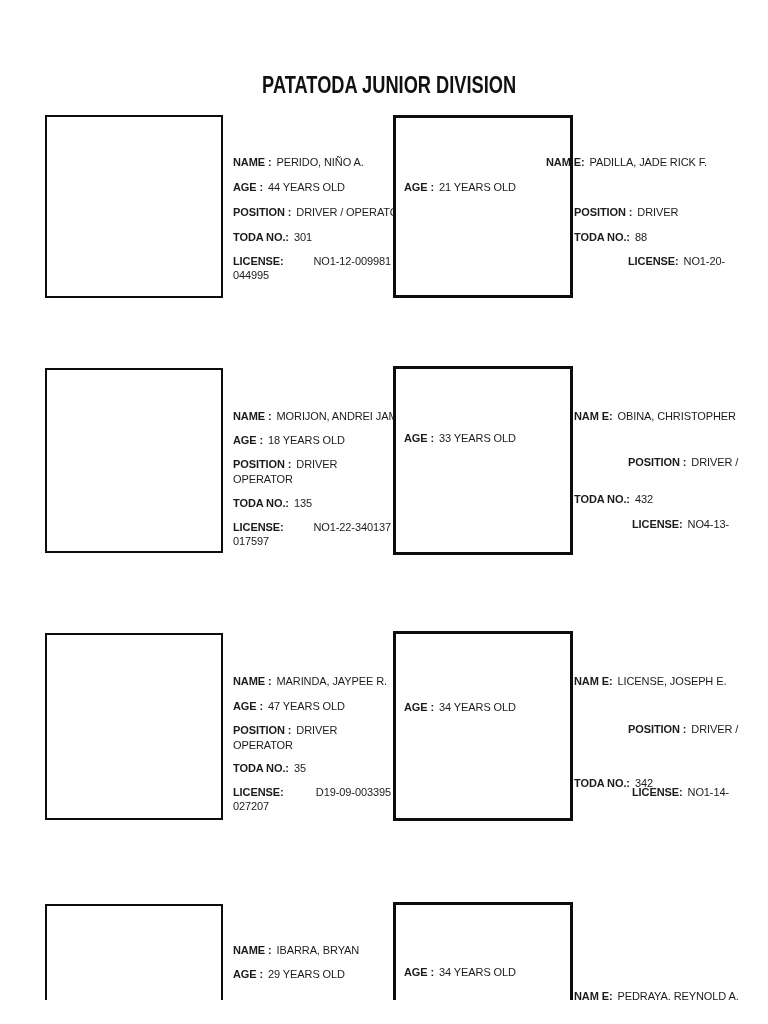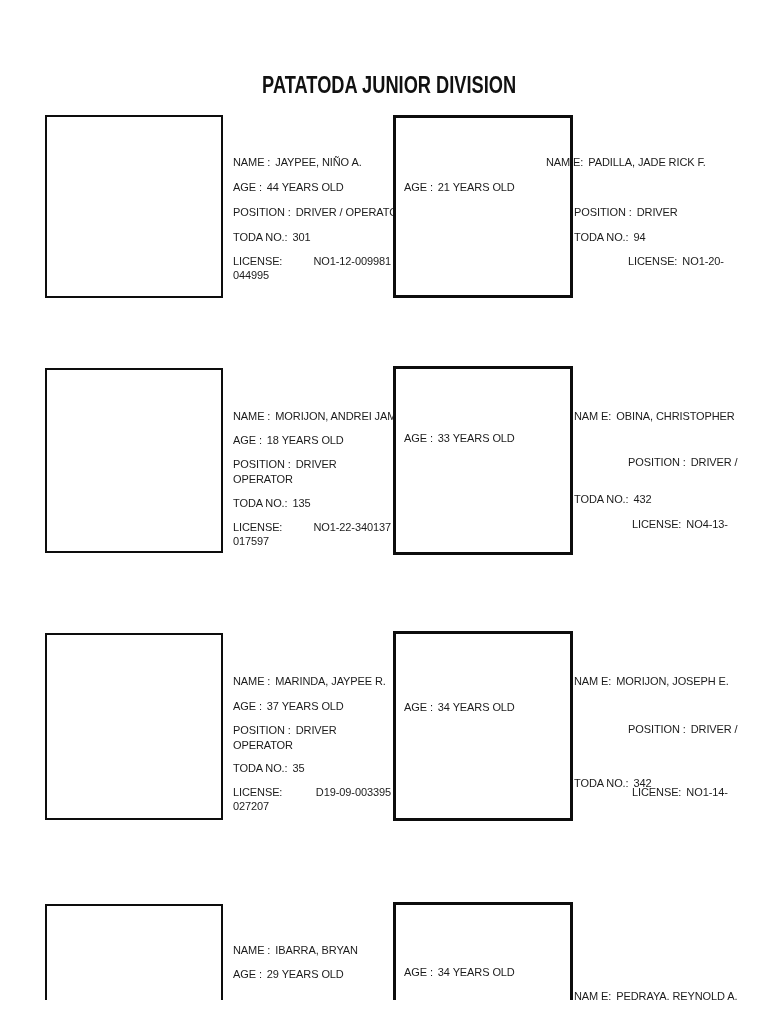--- a/index.html
+++ b/index.html
@@ -14,51 +14,51 @@
   }
   .pbox{
     position:absolute;box-sizing:border-box;background:#ffffff;
     border:2px solid #0d0d0d;
   }
   .pbox.thick{border-width:3px;}
   .line{
     position:absolute;font-size:11px;line-height:14px;white-space:nowrap;
     letter-spacing:-0.1px;
   }
-  .line b{font-weight:normal;margin-right:5px;}
+  .line b{font-weight:bold;margin-right:5px;}
   .lic{display:flex;justify-content:space-between;}
   .lic b{margin-right:0;}
 </style>
 </head>
 <body>
 
 <div class="page">
 
   <div class="title-wrap">
     <span class="title">PATATODA JUNIOR DIVISION</span>
   </div>
 
   <div class="pbox" style="left:45px;top:115px;width:178px;height:183px"></div>
 
-  <div class="line" style="left:233px;top:155px"><b>NAME :</b><span>JAYPEE, NIÑO A.</span></div>
+  <div class="line" style="left:233px;top:155px"><b>NAME :</b><span>PERIDO, NIÑO A.</span></div>
   <div class="line" style="left:233px;top:180px"><b>AGE :</b><span>44 YEARS OLD</span></div>
   <div class="line" style="left:233px;top:205px"><b>POSITION :</b><span>DRIVER / OPERATOR</span></div>
   <div class="line" style="left:233px;top:230px"><b>TODA NO.:</b><span>301</span></div>
   <div class="line lic" style="left:233px;top:254px;width:158px">
       <b>LICENSE:</b>
       <span>NO1-12-009981</span>
     </div>
   <div class="line" style="left:233px;top:268px"><span>044995</span></div>
 
   <div class="pbox thick" style="left:393px;top:115px;width:180px;height:183px"></div>
   <div class="line" style="left:404px;top:180px"><b>AGE :</b><span>21 YEARS OLD</span></div>
 
   <div class="line" style="left:546px;top:155px"><b>NAM E:</b><span>PADILLA, JADE RICK F.</span></div>
   <div class="line" style="left:574px;top:205px"><b>POSITION :</b><span>DRIVER</span></div>
-  <div class="line" style="left:574px;top:230px"><b>TODA NO.:</b><span>94</span></div>
+  <div class="line" style="left:574px;top:230px"><b>TODA NO.:</b><span>88</span></div>
   <div class="line" style="left:628px;top:254px"><b>LICENSE:</b><span>NO1-20-</span></div>
 
   <div class="pbox" style="left:45px;top:368px;width:178px;height:185px"></div>
 
   <div class="line" style="left:233px;top:409px"><b>NAME :</b><span>MORIJON, ANDREI JAMES</span></div>
   <div class="line" style="left:233px;top:433px"><b>AGE :</b><span>18 YEARS OLD</span></div>
   <div class="line" style="left:233px;top:457px"><b>POSITION :</b><span>DRIVER</span></div>
   <div class="line" style="left:233px;top:472px"><span>OPERATOR</span></div>
   <div class="line" style="left:233px;top:496px"><b>TODA NO.:</b><span>135</span></div>
   <div class="line lic" style="left:233px;top:520px;width:158px">
@@ -71,34 +71,34 @@
   <div class="line" style="left:404px;top:431px"><b>AGE :</b><span>33 YEARS OLD</span></div>
 
   <div class="line" style="left:574px;top:409px"><b>NAM E:</b><span>OBINA, CHRISTOPHER</span></div>
   <div class="line" style="left:628px;top:455px"><b>POSITION :</b><span>DRIVER /</span></div>
   <div class="line" style="left:574px;top:492px"><b>TODA NO.:</b><span>432</span></div>
   <div class="line" style="left:632px;top:517px"><b>LICENSE:</b><span>NO4-13-</span></div>
 
   <div class="pbox" style="left:45px;top:633px;width:178px;height:187px"></div>
 
   <div class="line" style="left:233px;top:674px"><b>NAME :</b><span>MARINDA, JAYPEE R.</span></div>
-  <div class="line" style="left:233px;top:699px"><b>AGE :</b><span>37 YEARS OLD</span></div>
+  <div class="line" style="left:233px;top:699px"><b>AGE :</b><span>47 YEARS OLD</span></div>
   <div class="line" style="left:233px;top:723px"><b>POSITION :</b><span>DRIVER</span></div>
   <div class="line" style="left:233px;top:738px"><span>OPERATOR</span></div>
   <div class="line" style="left:233px;top:761px"><b>TODA NO.:</b><span>35</span></div>
   <div class="line lic" style="left:233px;top:785px;width:158px">
       <b>LICENSE:</b>
       <span>D19-09-003395</span>
     </div>
   <div class="line" style="left:233px;top:799px"><span>027207</span></div>
 
   <div class="pbox thick" style="left:393px;top:631px;width:180px;height:190px"></div>
   <div class="line" style="left:404px;top:700px"><b>AGE :</b><span>34 YEARS OLD</span></div>
 
-  <div class="line" style="left:574px;top:674px"><b>NAM E:</b><span>MORIJON, JOSEPH E.</span></div>
+  <div class="line" style="left:574px;top:674px"><b>NAM E:</b><span>LICENSE, JOSEPH E.</span></div>
   <div class="line" style="left:628px;top:722px"><b>POSITION :</b><span>DRIVER /</span></div>
   <div class="line" style="left:574px;top:776px"><b>TODA NO.:</b><span>342</span></div>
   <div class="line" style="left:632px;top:785px"><b>LICENSE:</b><span>NO1-14-</span></div>
 
   <div class="pbox" style="left:45px;top:904px;width:178px;height:183px"></div>
 
   <div class="line" style="left:233px;top:943px"><b>NAME :</b><span>IBARRA, BRYAN</span></div>
   <div class="line" style="left:233px;top:967px"><b>AGE :</b><span>29 YEARS OLD</span></div>
 
   <div class="pbox thick" style="left:393px;top:902px;width:180px;height:190px"></div>

